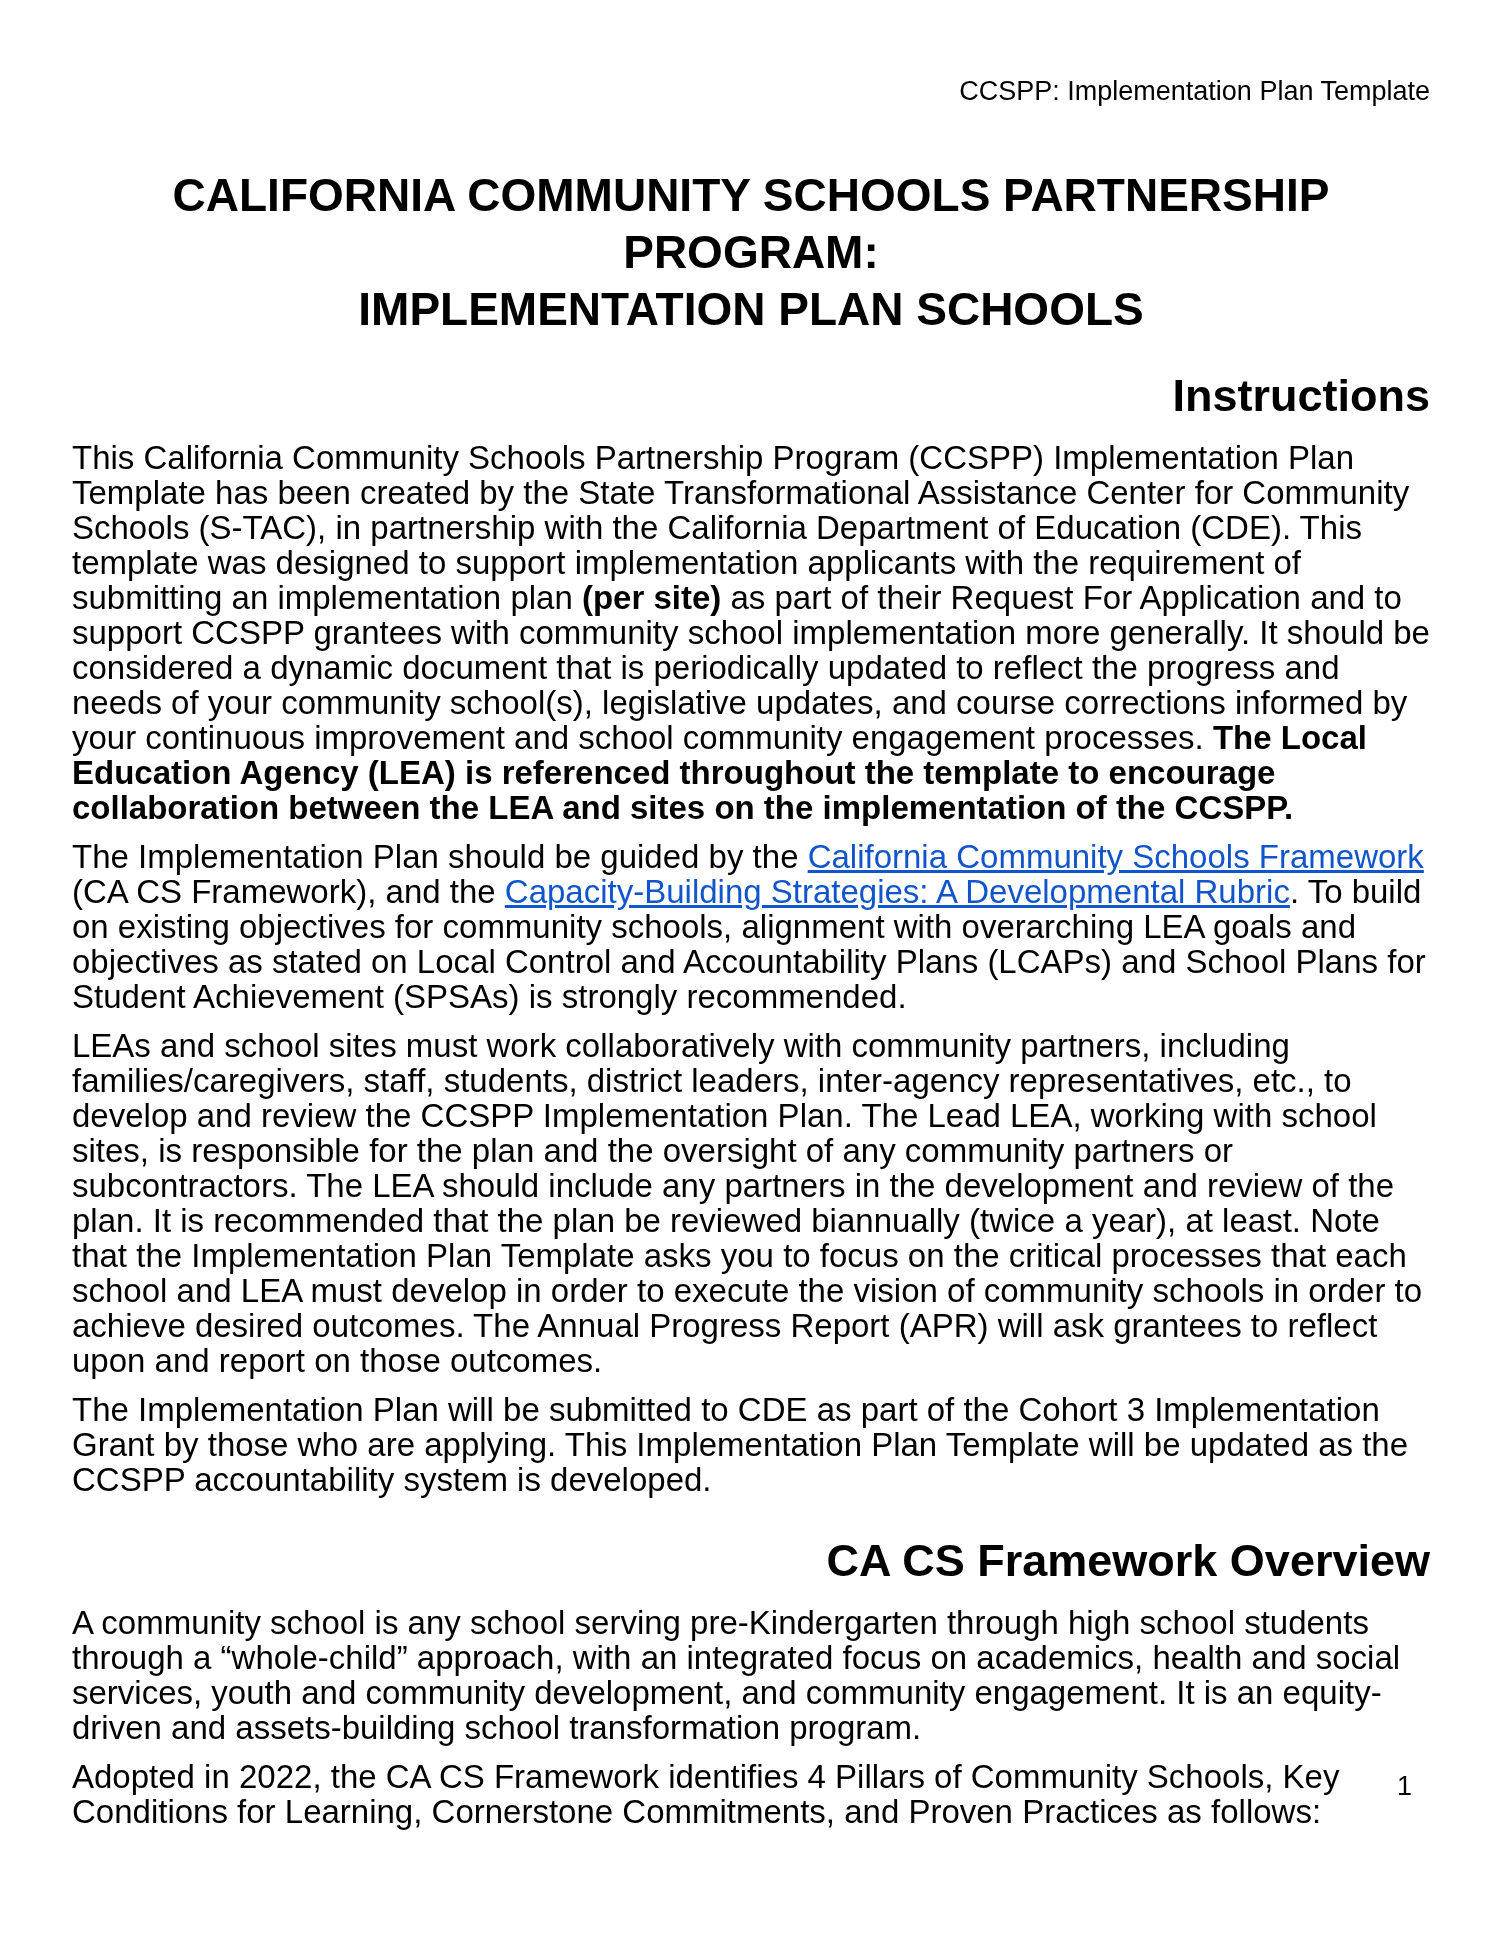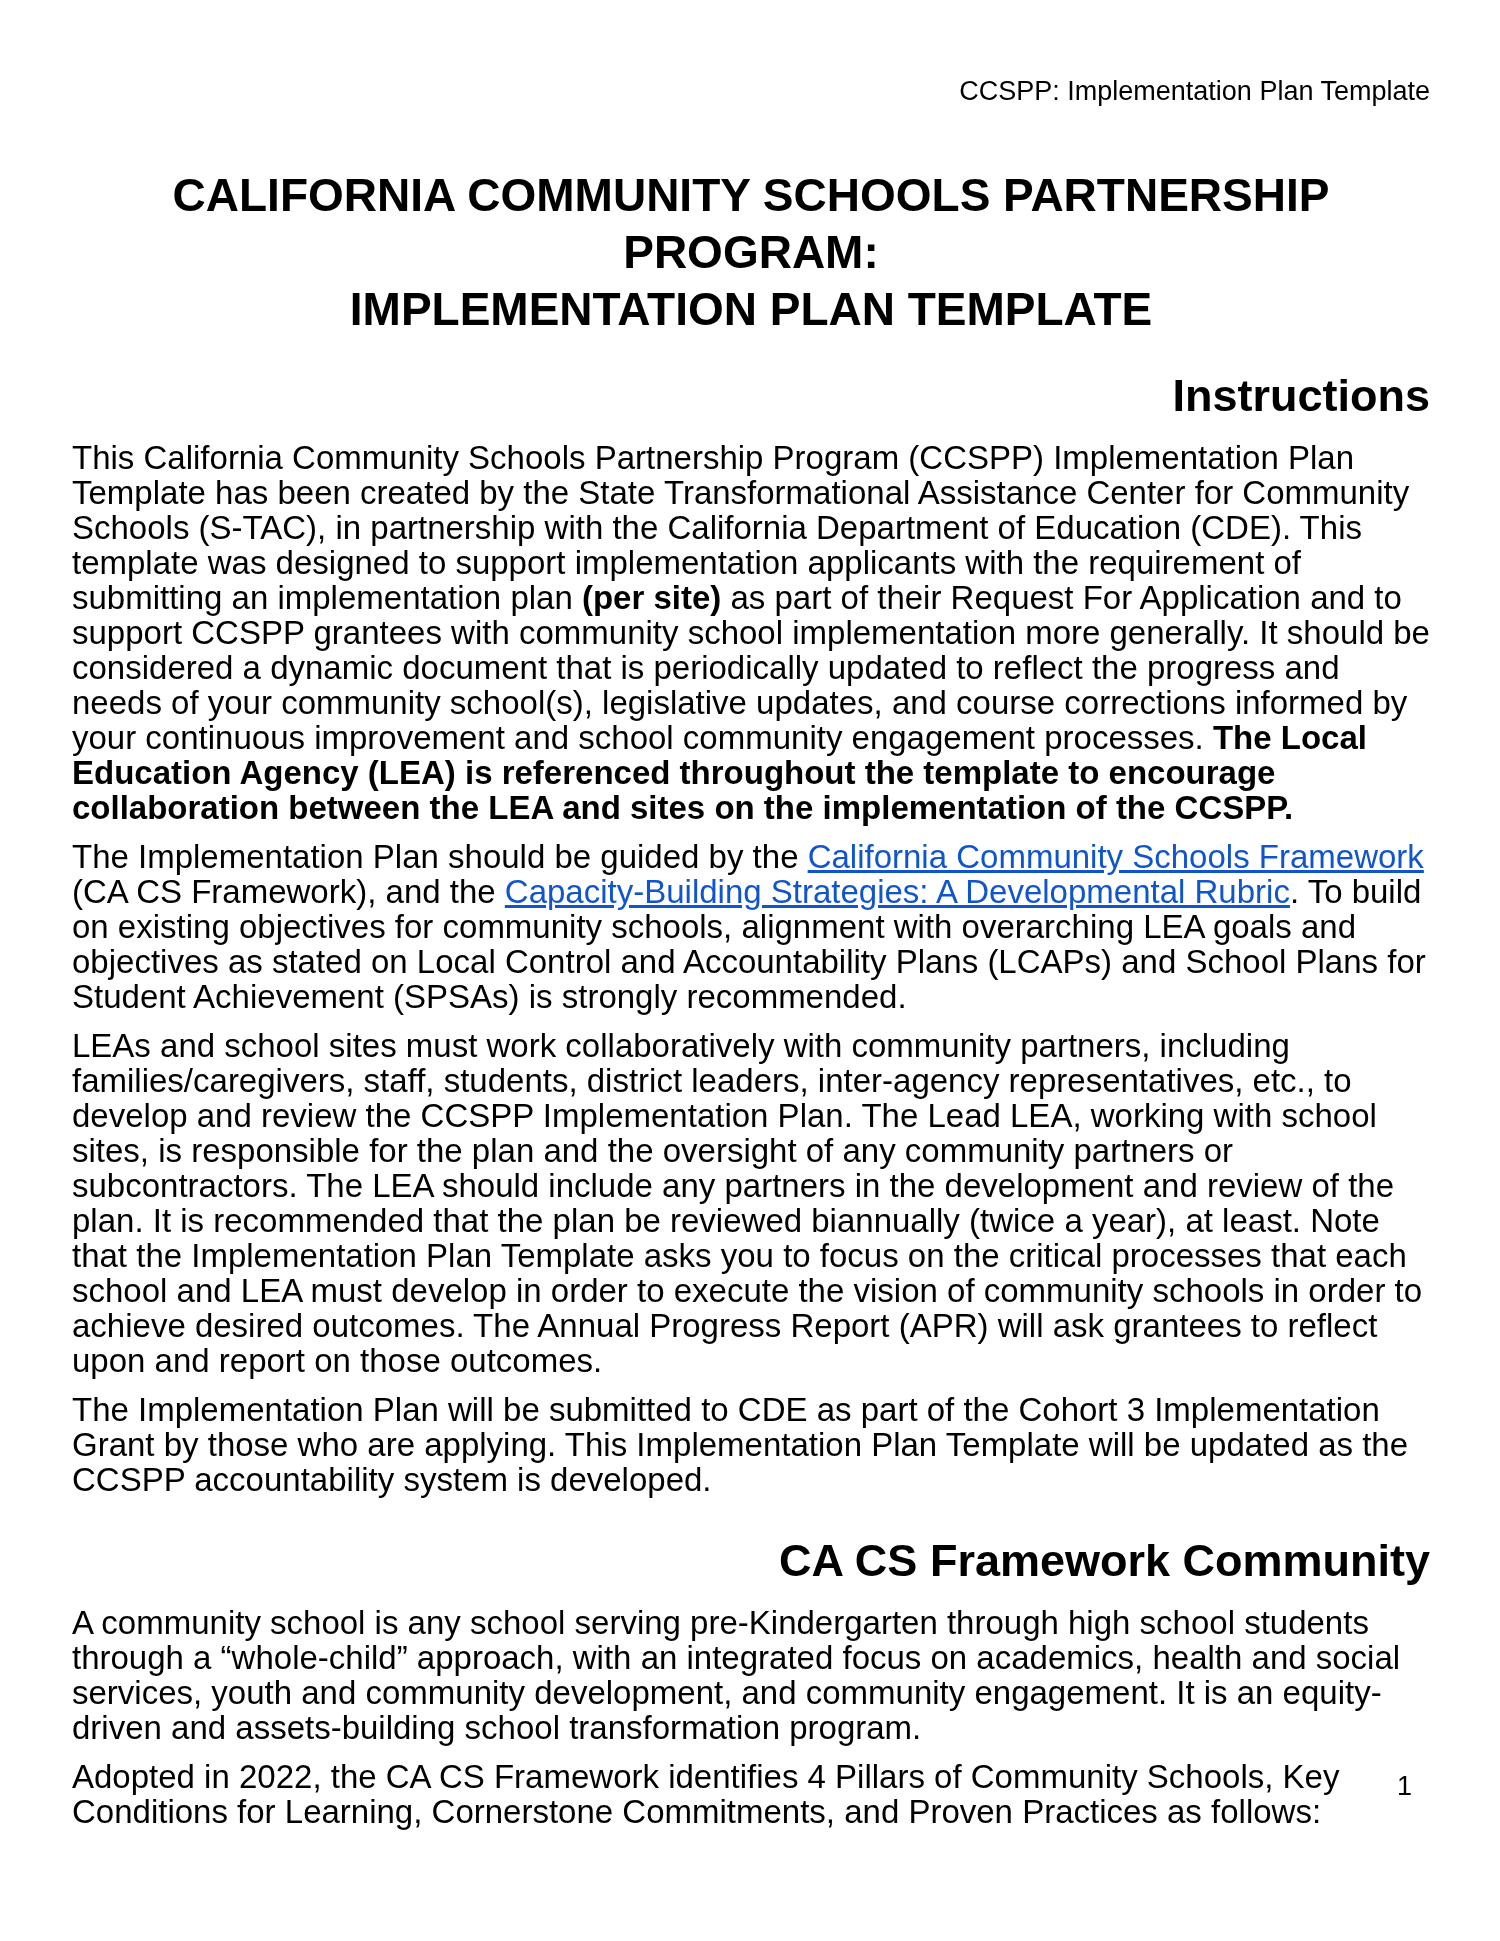--- a/index.html
+++ b/index.html
@@ -71,34 +71,34 @@
 </head>
 <body>
 
 <div class="page">
 
   <div class="doc-header">CCSPP: Implementation Plan Template</div>
 
   <div class="doc-title">
     <div>CALIFORNIA COMMUNITY SCHOOLS PARTNERSHIP</div>
     <div>PROGRAM:</div>
-    <div>IMPLEMENTATION PLAN TEMPLATE</div>
+    <div>IMPLEMENTATION PLAN SCHOOLS</div>
   </div>
 
   <div class="h1">Instructions</div>
 
   <div class="para"><span>This California Community Schools Partnership Program (CCSPP) Implementation Plan Template has been created by the State Transformational Assistance Center for Community Schools (S-TAC), in partnership with the California Department of Education (CDE). This template was designed to support implementation applicants with the requirement of submitting an implementation plan </span><span class="bold">(per site)</span><span> as part of their Request For Application and to support CCSPP grantees with community school implementation more generally. It should be considered a dynamic document that is periodically updated to reflect the progress and needs of your community school(s), legislative updates, and course corrections informed by your continuous improvement and school community engagement processes. </span><span class="bold">The Local Education Agency (LEA) is referenced throughout the template to encourage collaboration between the LEA and sites on the implementation of the CCSPP.</span></div>
 
   <div class="para"><span>The Implementation Plan should be guided by the </span><a class="doc-link" href="#">California Community Schools Framework</a><span> (CA CS Framework), and the </span><a class="doc-link" href="#">Capacity-Building Strategies: A Developmental Rubric</a><span>. To build on existing objectives for community schools, alignment with overarching LEA goals and objectives as stated on Local Control and Accountability Plans (LCAPs) and School Plans for Student Achievement (SPSAs) is strongly recommended.</span></div>
 
   <div class="para"><span>LEAs and school sites must work collaboratively with community partners, including families/caregivers, staff, students, district leaders, inter-agency representatives, etc., to develop and review the CCSPP Implementation Plan. The Lead LEA, working with school sites, is responsible for the plan and the oversight of any community partners or subcontractors. The LEA should include any partners in the development and review of the plan. It is recommended that the plan be reviewed biannually (twice a year), at least. Note that the Implementation Plan Template asks you to focus on the critical processes that each school and LEA must develop in order to execute the vision of community schools in order to achieve desired outcomes. The Annual Progress Report (APR) will ask grantees to reflect upon and report on those outcomes.</span></div>
 
   <div class="para"><span>The Implementation Plan will be submitted to CDE as part of the Cohort 3 Implementation Grant by those who are applying. This Implementation Plan Template will be updated as the CCSPP accountability system is developed.</span></div>
 
-  <div class="h1 second">CA CS Framework Community</div>
+  <div class="h1 second">CA CS Framework Overview</div>
 
   <div class="para"><span>A community school is any school serving pre-Kindergarten through high school students through a “whole-child” approach, with an integrated focus on academics, health and social services, youth and community development, and community engagement. It is an equity-driven and assets-building school transformation program.</span></div>
 
   <div class="para"><span>Adopted in 2022, the CA CS Framework identifies 4 Pillars of Community Schools, Key Conditions for Learning, Cornerstone Commitments, and Proven Practices as follows:</span></div>
 
   <div class="page-number">1</div>
 
 </div>
 
 </body></html>

